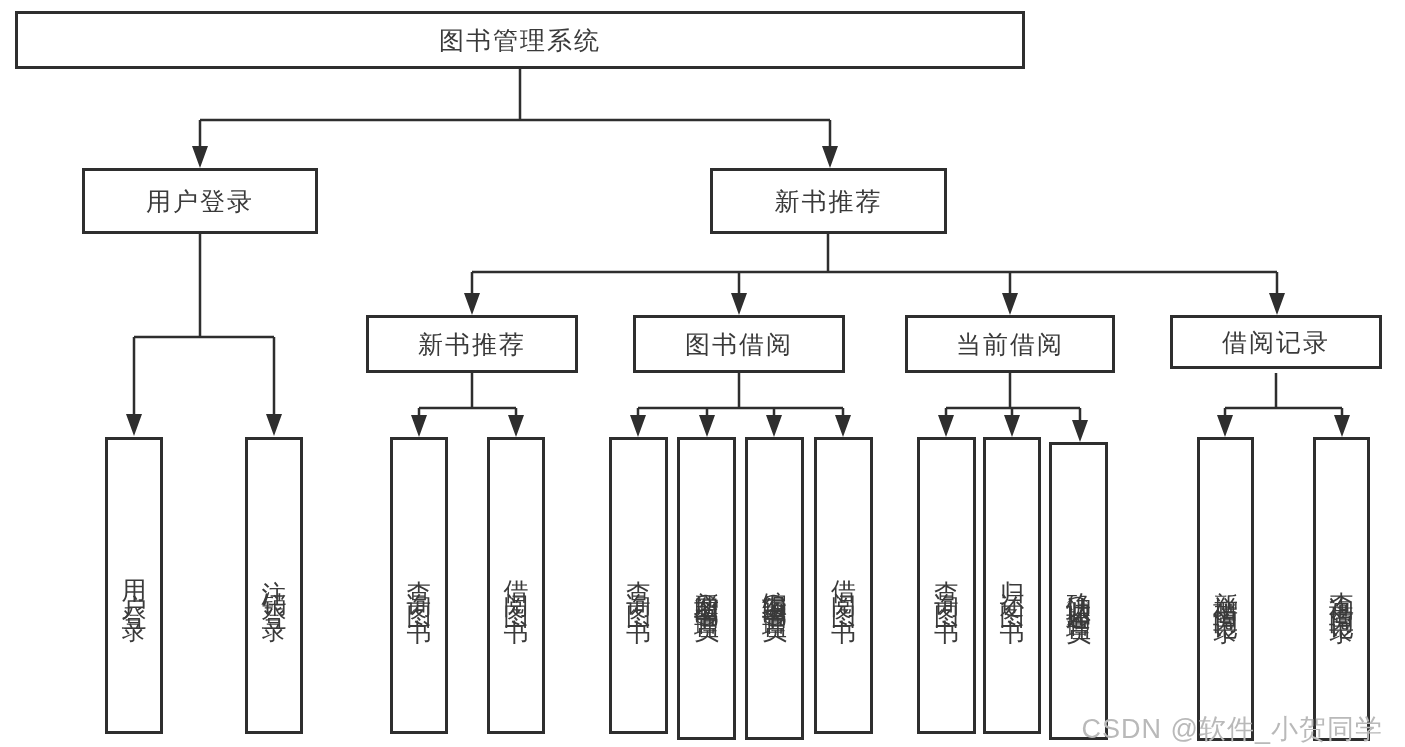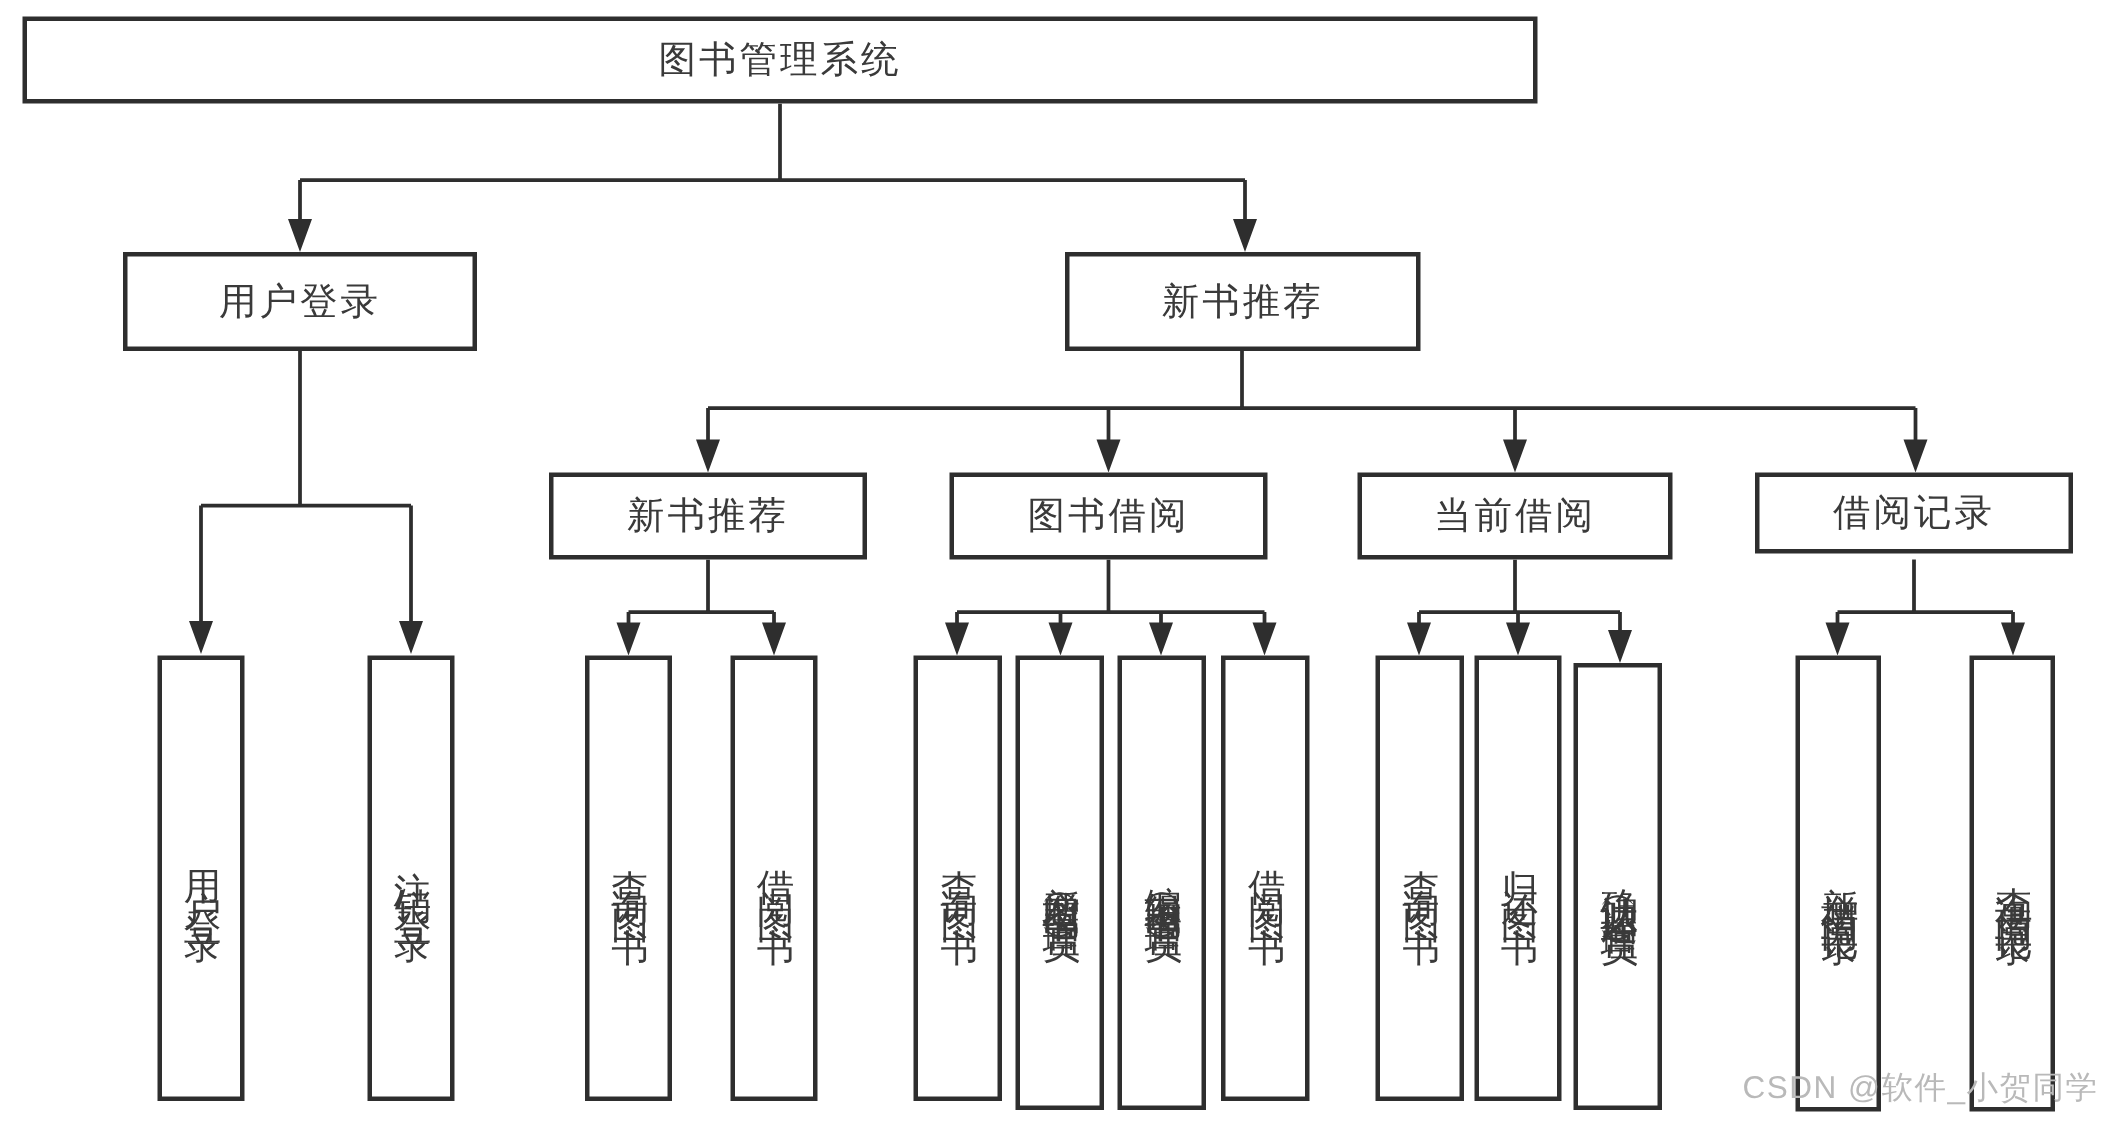--- a/index.html
+++ b/index.html
@@ -20,22 +20,22 @@
   }
   .hnode { letter-spacing:2px; }
   .vnode {
     writing-mode:vertical-lr; text-orientation:mixed;
     white-space:normal; line-height:1;
   }
   .sp13 { letter-spacing:13px; }
   .sp6  { letter-spacing:6px; }
   .sp4  { letter-spacing:4px; }
   .watermark {
-    position:absolute; z-index:5; right:6px; top:711px;
-    font-size:21px; letter-spacing:1px; color:var(--watermark,#b9b9b9);
+    position:absolute; z-index:5; right:22px; top:711px;
+    font-size:27px; letter-spacing:1px; color:var(--watermark,#b9b9b9);
   }
 </style>
 </head>
 <body>
 
 <div class="canvas">
 
   <svg class="wires" viewBox="0 0 1405 747" xmlns="http://www.w3.org/2000/svg">
     <path class="line" d="M520 69 V120 M200 120 H830 M200 120 V148 M830 120 V148
       M200 234 V337 M134 337 H274 M134 337 V416 M274 337 V416

